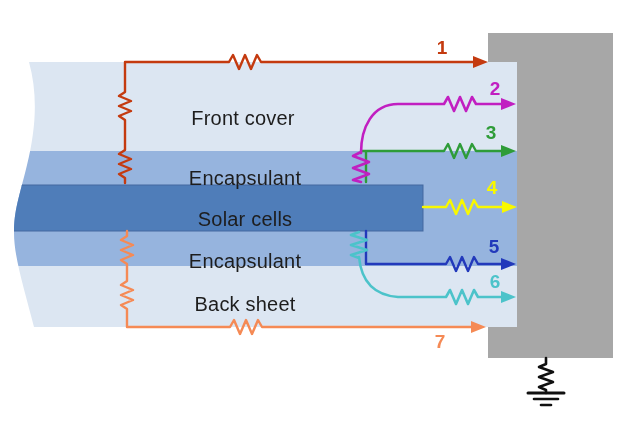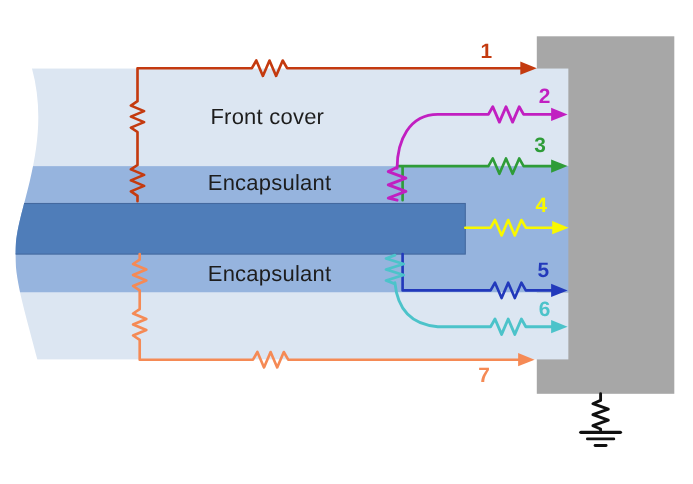--- a/index.html
+++ b/index.html
@@ -11,20 +11,21 @@
     overflow:hidden;
   }
   .canvas svg{position:absolute;left:0;top:0;}
   .lbl{
     position:absolute;
     transform:translate(-50%,-50%);
     font-size:20px;
     color:#1d1d1d;
     white-space:nowrap;
     letter-spacing:0.2px;
+    margin-top:11px;
   }
   .num{
     position:absolute;
     transform:translate(-50%,-50%);
     font-size:19px;
     font-weight:bold;
     white-space:nowrap;
   }
   .c1{color:var(--p1);} .c2{color:var(--p2);} .c3{color:var(--p3);}
   .c4{color:var(--p4);} .c5{color:var(--p5);} .c6{color:var(--p6);}
@@ -82,21 +83,23 @@
     <g fill="none" stroke="var(--ground)" stroke-width="2.6" stroke-linecap="round" stroke-linejoin="round">
       <path d="M546,358 V364 l-7,3 l14,5 l-14,5 l14,5 l-14,5 l7,3 V393"></path>
       <path d="M528,393 H564" stroke-width="3"></path>
       <path d="M534,399 H558" stroke-width="2.6"></path>
       <path d="M541,405 H551" stroke-width="2.6"></path>
     </g>
   </svg>
 
   <div class="lbl" style="left:243px;top:107px;">Front cover</div>
   <div class="lbl" style="left:245px;top:167px;">Encapsulant</div>
+  <div class="lbl" style="left:245px;top:208px;">Solar cells</div>
   <div class="lbl" style="left:245px;top:250px;">Encapsulant</div>
+  <div class="lbl" style="left:245px;top:293px;">Back sheet</div>
 
   <div class="num c1" style="left:442px;top:48px;">1</div>
   <div class="num c2" style="left:495px;top:89px;">2</div>
   <div class="num c3" style="left:491px;top:133px;">3</div>
   <div class="num c4" style="left:492px;top:188px;">4</div>
   <div class="num c5" style="left:494px;top:247px;">5</div>
   <div class="num c6" style="left:495px;top:282px;">6</div>
   <div class="num c7" style="left:440px;top:342px;">7</div>
 
 </div>

